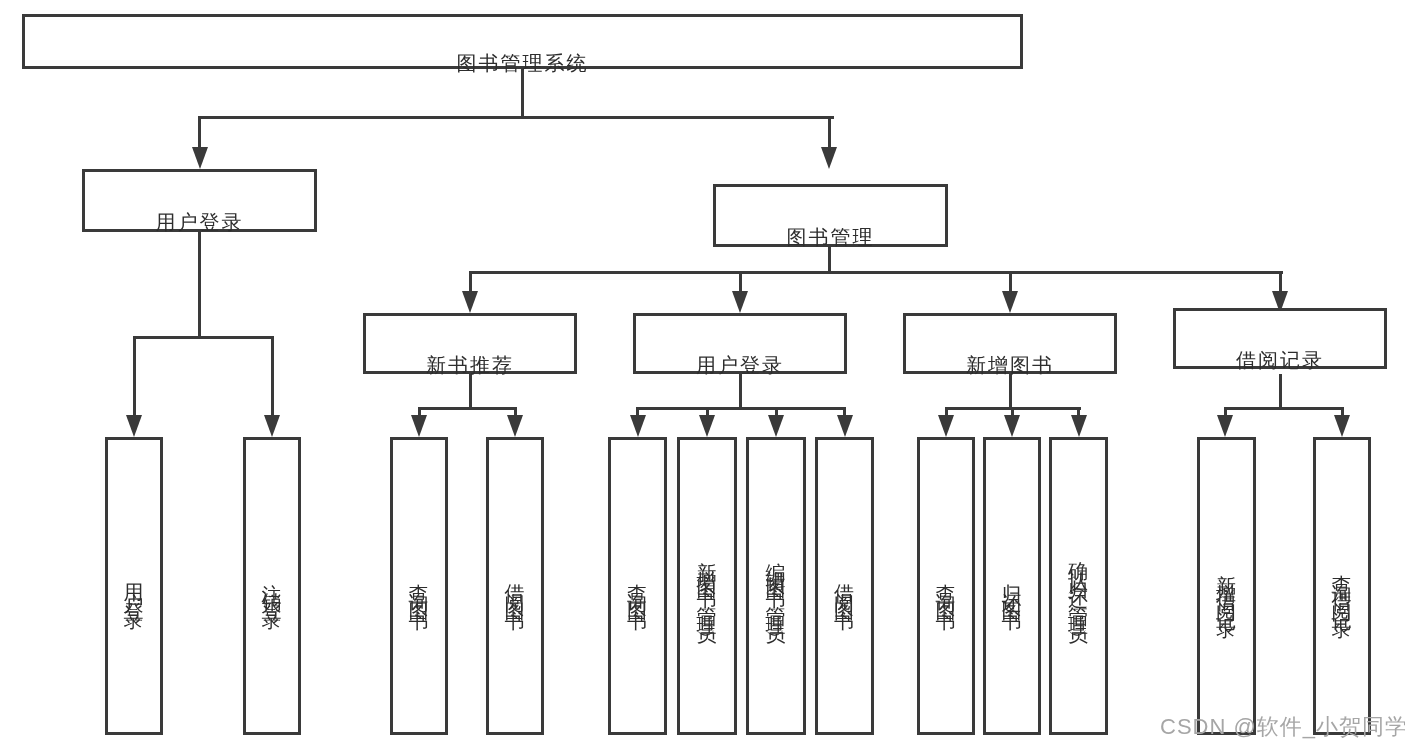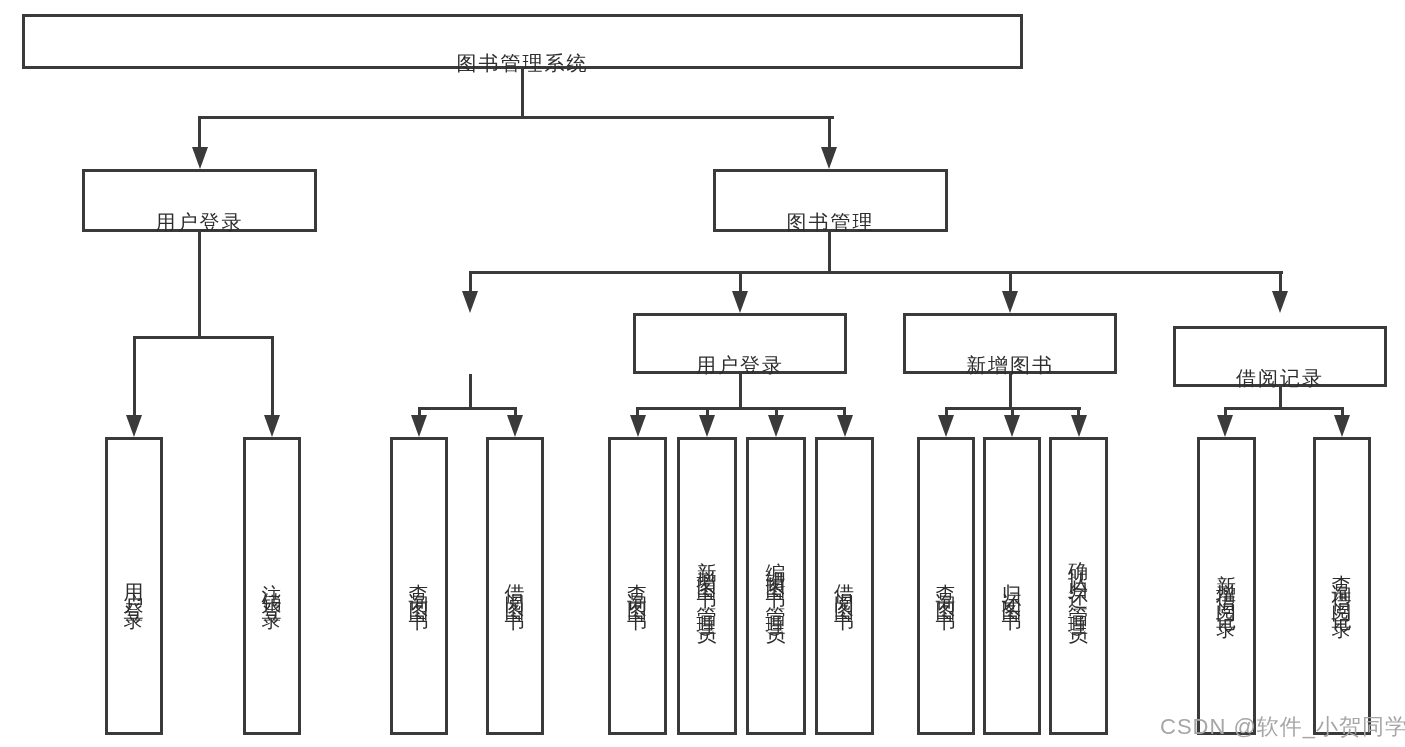--- a/index.html
+++ b/index.html
@@ -128,31 +128,34 @@
     <div class="arrow" style="left:1334px; top:415px;"></div>
   </div>
 
   <div class="box h-box" style="left:22px; top:14px; width:1001px; height:55px;">
     <span>图书管理系统</span>
   </div>
 
   <div class="box h-box" style="left:82px; top:169px; width:235px; height:63px;">
     <span>用户登录</span>
   </div>
-  <div class="box h-box" style="left:713px; top:169px; width:235px; height:63px;text-align:right;">
+  <div class="box h-box" style="left:713px; top:184px; width:235px; height:63px;text-align:right;">
     <span>图书管理</span>
   </div>
 
+  <div class="box h-box" style="left:363px; top:313px; width:214px; height:61px;">
+    <span>新书推荐</span>
+  </div>
   <div class="box h-box" style="left:633px; top:313px; width:214px; height:61px;">
     <span>用户登录</span>
   </div>
   <div class="box h-box" style="left:903px; top:313px; width:214px; height:61px;">
     <span>新增图书</span>
   </div>
-  <div class="box h-box" style="left:1173px; top:326px; width:214px; height:61px;text-align:center;">
+  <div class="box h-box" style="left:1173px; top:308px; width:214px; height:61px;text-align:center;">
     <span>借阅记录</span>
   </div>
 
   <div class="box v-box" style="left:105px; top:437px; width:58px; height:298px;">
     <span>用户登录</span>
   </div>
   <div class="box v-box" style="left:243px; top:437px; width:58px; height:298px;">
     <span>注销登录</span>
   </div>
 

